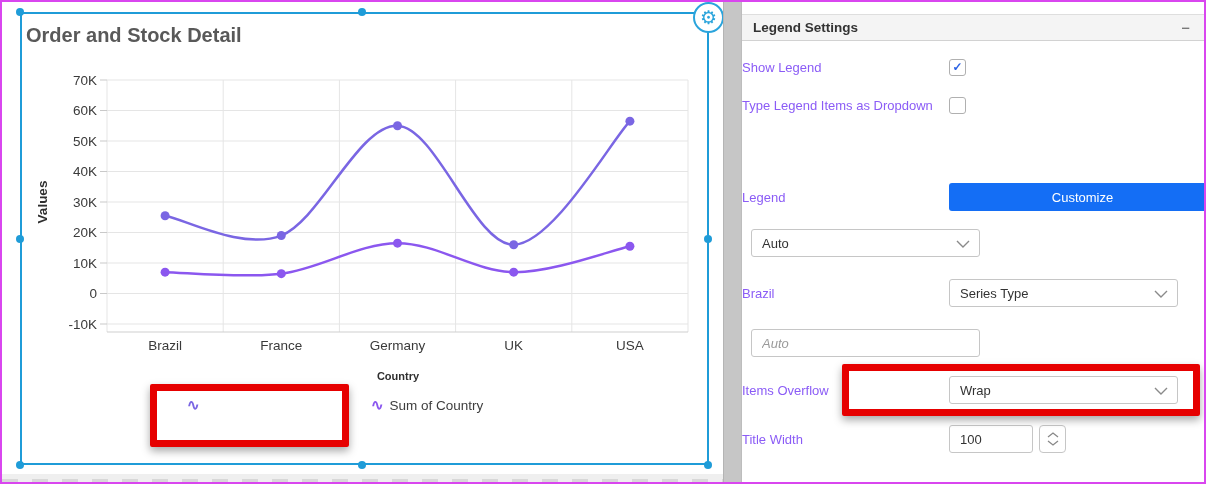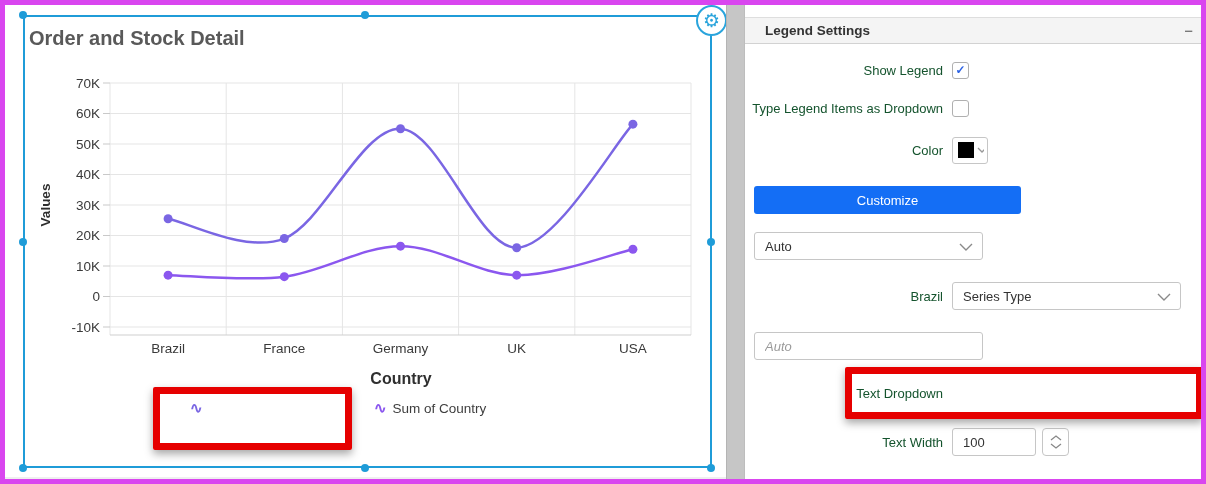--- a/index.html
+++ b/index.html
@@ -1,27 +1,27 @@
 <!DOCTYPE html>
 <html><head>
 <meta charset="utf-8">
 <style>
   html,body{margin:0;padding:0;background:#fff;}
-  .stage{position:relative;width:1206px;height:484px;border:5px solid #d946ef;box-sizing:border-box;
+  .stage{position:relative;width:1206px;height:484px;border:2px solid #d946ef;box-sizing:border-box;
          background:#fff;font-family:"Liberation Sans",sans-serif;overflow:hidden;}
 
   
   .canvas{position:absolute;left:0;top:0;width:740px;height:484px;background:#fff;}
   .chart-title{position:absolute;left:24px;top:22px;font-size:20px;font-weight:bold;color:#595959;}
   #chart-svg{position:absolute;left:0;top:0;}
   svg text{font-family:"Liberation Sans",sans-serif;}
   .yaxis-title{position:absolute;left:40px;top:200px;transform:translate(-50%,-50%) rotate(-90deg);
                font-size:13.5px;font-weight:bold;color:#2f2f2f;white-space:nowrap;}
   .xaxis-title{position:absolute;left:396px;top:374px;transform:translate(-50%,-50%);
-               font-size:16px;font-weight:bold;color:#2f2f2f;}
+               font-size:11px;font-weight:bold;color:#2f2f2f;}
   .chart-legend{position:absolute;left:185px;top:395px;display:flex;gap:56px;}
   .legend-item{display:flex;align-items:flex-start;width:128px;cursor:pointer;}
   .legend-icon{font-size:15px;font-weight:bold;margin:-1px 6px 0 0;flex:none;}
   .legend-text{font-size:13.5px;color:#3e3e3e;line-height:1.38;width:112px;}
 
   .sel-frame{position:absolute;left:18px;top:10px;width:689px;height:453px;
              border:2px solid #1f9cd8;box-sizing:border-box;}
   .handle{position:absolute;width:8px;height:8px;border-radius:50%;background:#1f9cd8;}
   .gear-btn{position:absolute;left:691px;top:0px;width:31px;height:31px;border-radius:50%;
             border:2px solid #2aa4dc;background:#fff;box-sizing:border-box;display:flex;
@@ -39,24 +39,24 @@
 
   
   .panel-divider{position:absolute;left:721px;top:0;width:19px;height:484px;background:#c6c6c6;
                  border-left:1px solid #b4b4b4;border-right:1px solid #bdbdbd;box-sizing:border-box;}
 
   
   .props{position:absolute;left:740px;top:0;width:462px;height:484px;background:#fff;}
   .props-header{position:absolute;left:0;top:12px;width:100%;height:27px;background:#f4f4f4;
                 border-top:1px solid #dedede;border-bottom:1px solid #d2d2d2;box-sizing:border-box;
                 display:flex;align-items:center;}
-  .props-header .ph-title{font-size:13.5px;font-weight:bold;color:#333;padding-left:20px;flex:1;}
+  .props-header .ph-title{font-size:13.5px;font-weight:bold;color:#333;padding-left:11px;flex:1;}
   .props-header .ph-min{padding-right:14px;color:#555;font-size:15px;cursor:pointer;}
   .prow{position:absolute;left:0;width:100%;height:28px;display:flex;align-items:center;}
-  .plabel{width:198px;text-align:right;font-size:13px;color:#14532d;flex:none;white-space:nowrap;}
+  .plabel{width:198px;font-size:13px;color:#8b5cf6;flex:none;white-space:nowrap;}
   .pctl{margin-left:9px;display:flex;align-items:center;}
   .checkbox{width:17px;height:17px;border:1px solid #b0b0b0;border-radius:3px;background:#fff;
             box-sizing:border-box;color:#2a61e4;font-weight:bold;font-size:12px;line-height:14px;
             text-align:center;cursor:pointer;}
   .color-box{width:36px;height:27px;border:1px solid #c6c6c6;border-radius:3px;background:#fff;
              box-sizing:border-box;display:flex;align-items:center;padding:0 3px 0 5px;cursor:pointer;}
   .swatch{width:16px;height:16px;flex:none;}
   .btn-primary{width:267px;height:28px;background:#146ef5;border:none;border-radius:3px;color:#fff;
                font-weight:normal;font-size:13px;font-family:"Liberation Sans",sans-serif;cursor:pointer;}
   .dropdown{position:relative;width:229px;height:28px;border:1px solid #c6c6c6;border-radius:3px;
@@ -175,33 +175,23 @@
         </div>
     </div>
 
     <div class="prow" style="top:89px">
       <div class="plabel">Type Legend Items as Dropdown</div>
       <div class="pctl">
           <div class="checkbox"></div>
         </div>
     </div>
 
-    <div class="prow" style="top:131px">
-      <div class="plabel">Color</div>
-      <div class="pctl">
-        <div class="color-box">
-          <div class="swatch" style="background: rgb(0, 0, 0);"></div>
-          <svg width="10" height="6" style="margin-left:3px">
-            <path d="M1 1 L5 5 L9 1" stroke="#999" stroke-width="1.3" fill="none"></path>
-            </svg>
-        </div>
-      </div>
-    </div>
 
     <div class="prow" style="top:181px">
+      <div class="plabel">Legend</div>
       <div class="pctl">
         <button class="btn-primary">Customize</button>
       </div>
     </div>
 
     <div class="prow" style="top:227px">
       <div class="pctl">
         <div class="dropdown">
           <span>Auto</span>
           <svg width="14" height="9">
@@ -223,25 +213,33 @@
       </div>
     </div>
 
     <div class="prow" style="top:327px">
       <div class="pctl">
         <input type="text" class="tinput" placeholder="Auto" style="">
       </div>
     </div>
 
     <div class="prow" style="top:374px">
-      <div class="plabel">Text Dropdown</div>
+      <div class="plabel">Items Overflow</div>
+      <div class="pctl">
+        <div class="dropdown">
+          <span>Wrap</span>
+          <svg width="14" height="9">
+            <path d="M1 1 L7 7 L13 1" stroke="#8a8a8a" stroke-width="1.4" fill="none"></path>
+            </svg>
+        </div>
+      </div>
     </div>
 
     <div class="prow" style="top:423px">
-      <div class="plabel">Text Width</div>
+      <div class="plabel">Title Width</div>
       <div class="pctl">
         <input type="text" class="ninput" value="100" style="">
         <div class="spinner">
           <span class="spin-btn">
             <svg width="12" height="6">
                 <path d="M1 5 L6 1 L11 5" stroke="#888" stroke-width="1.3" fill="none"></path>
               </svg></span>
           <span class="spin-btn">
             <svg width="12" height="6">
                 <path d="M1 1 L6 5 L11 1" stroke="#888" stroke-width="1.3" fill="none"></path>

